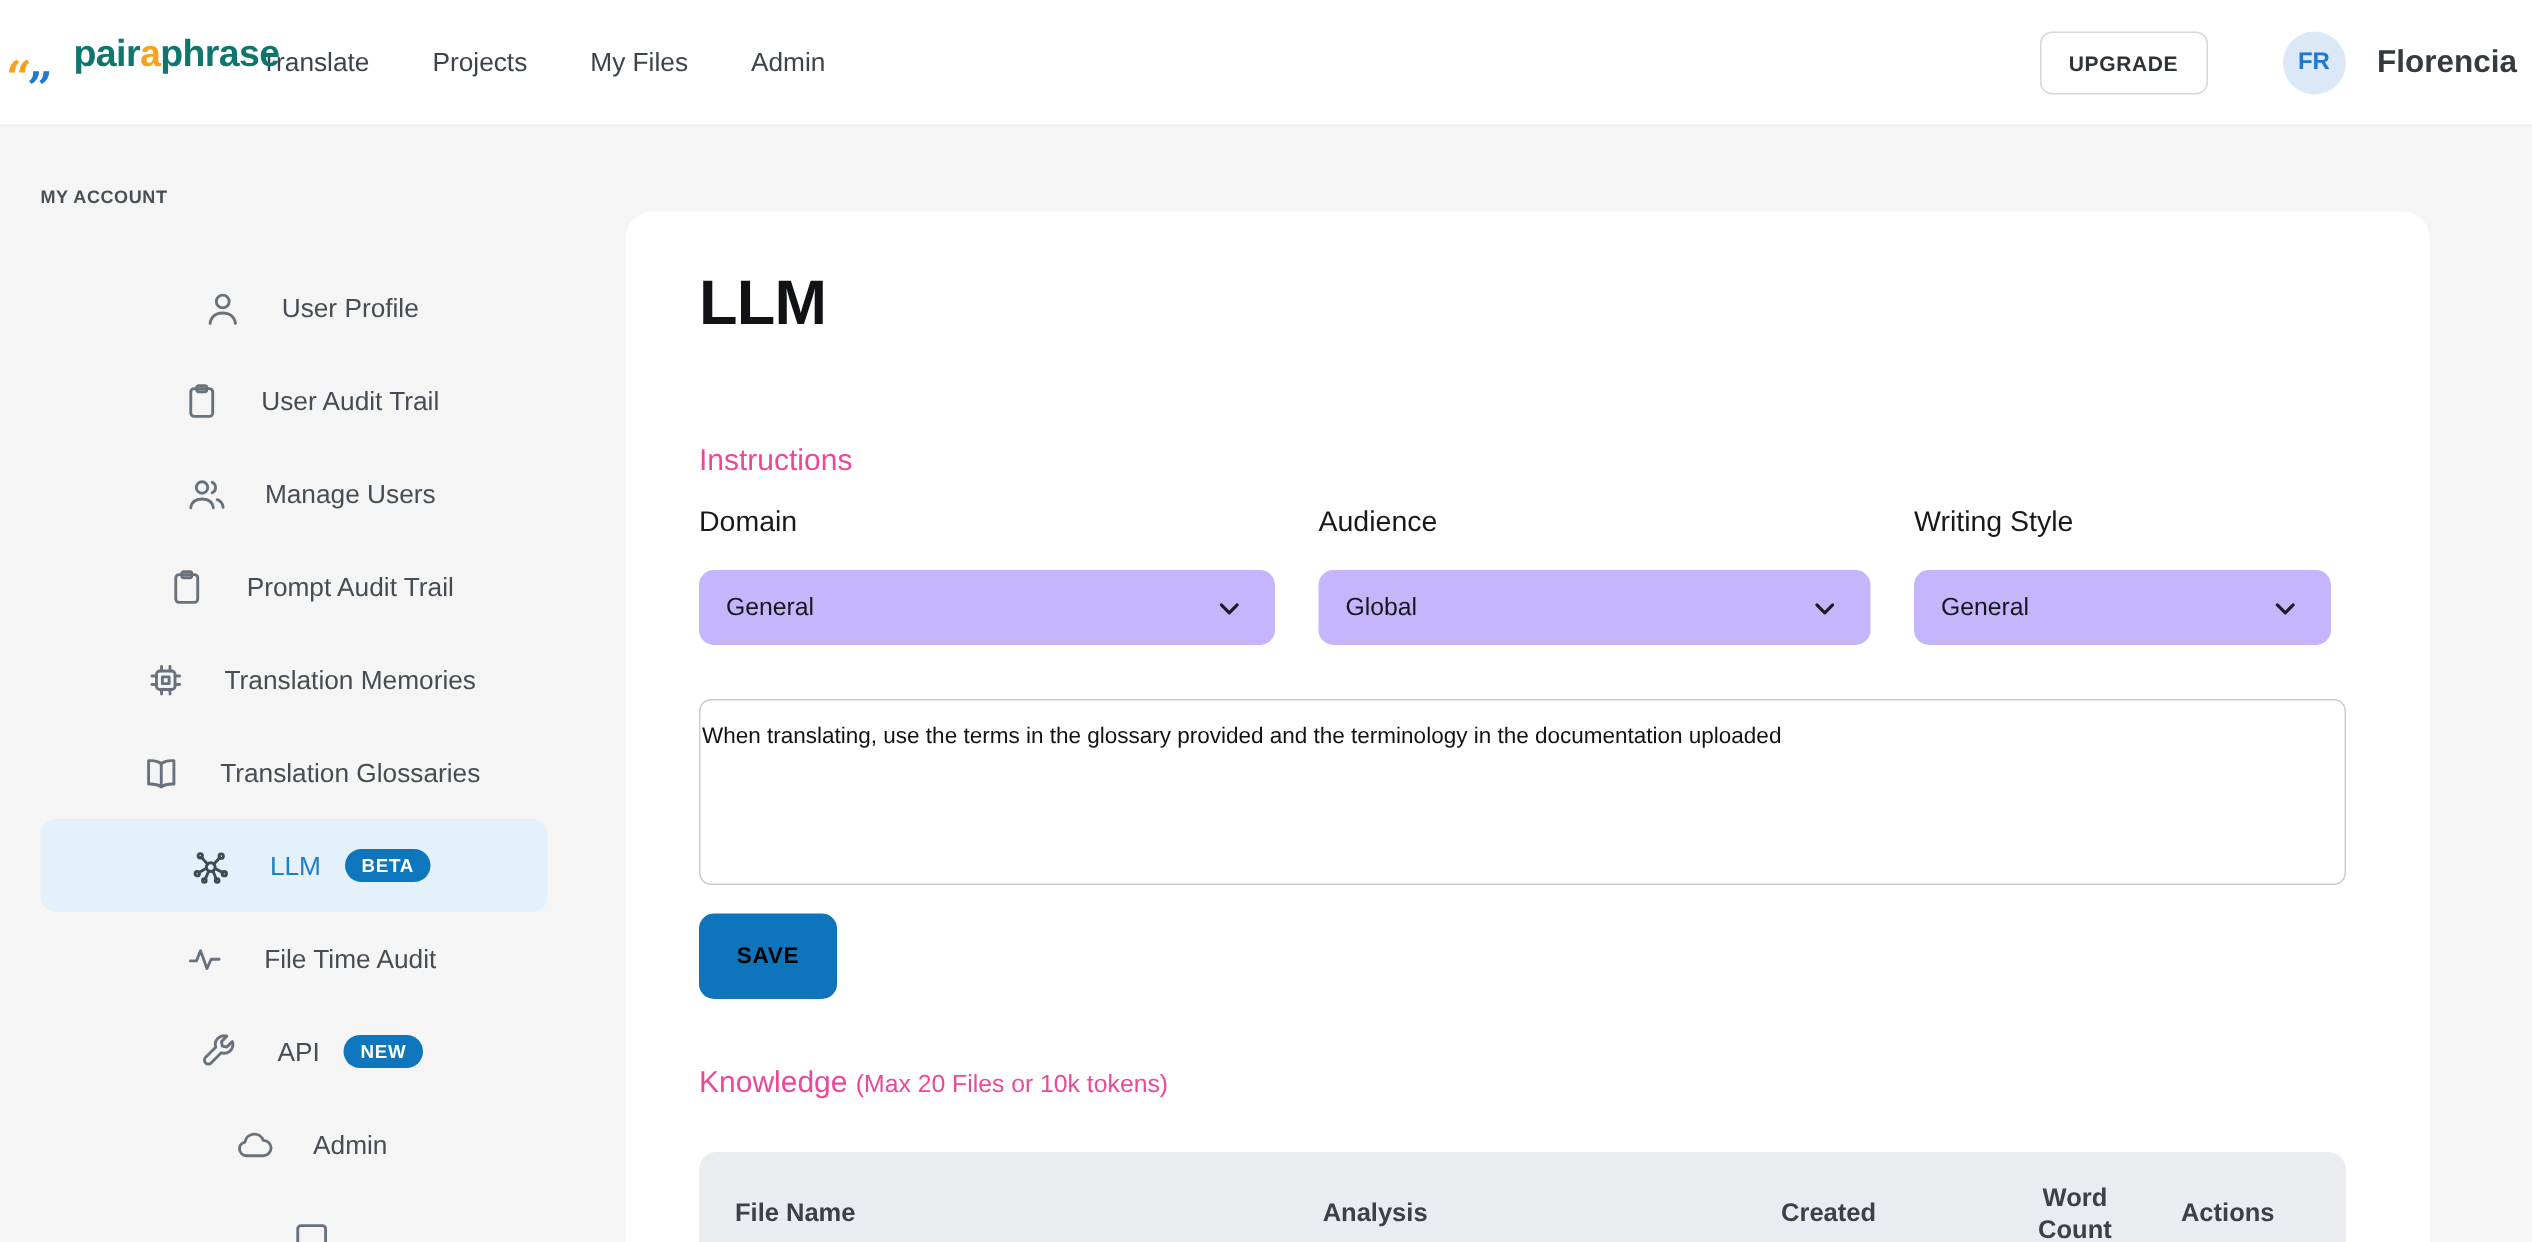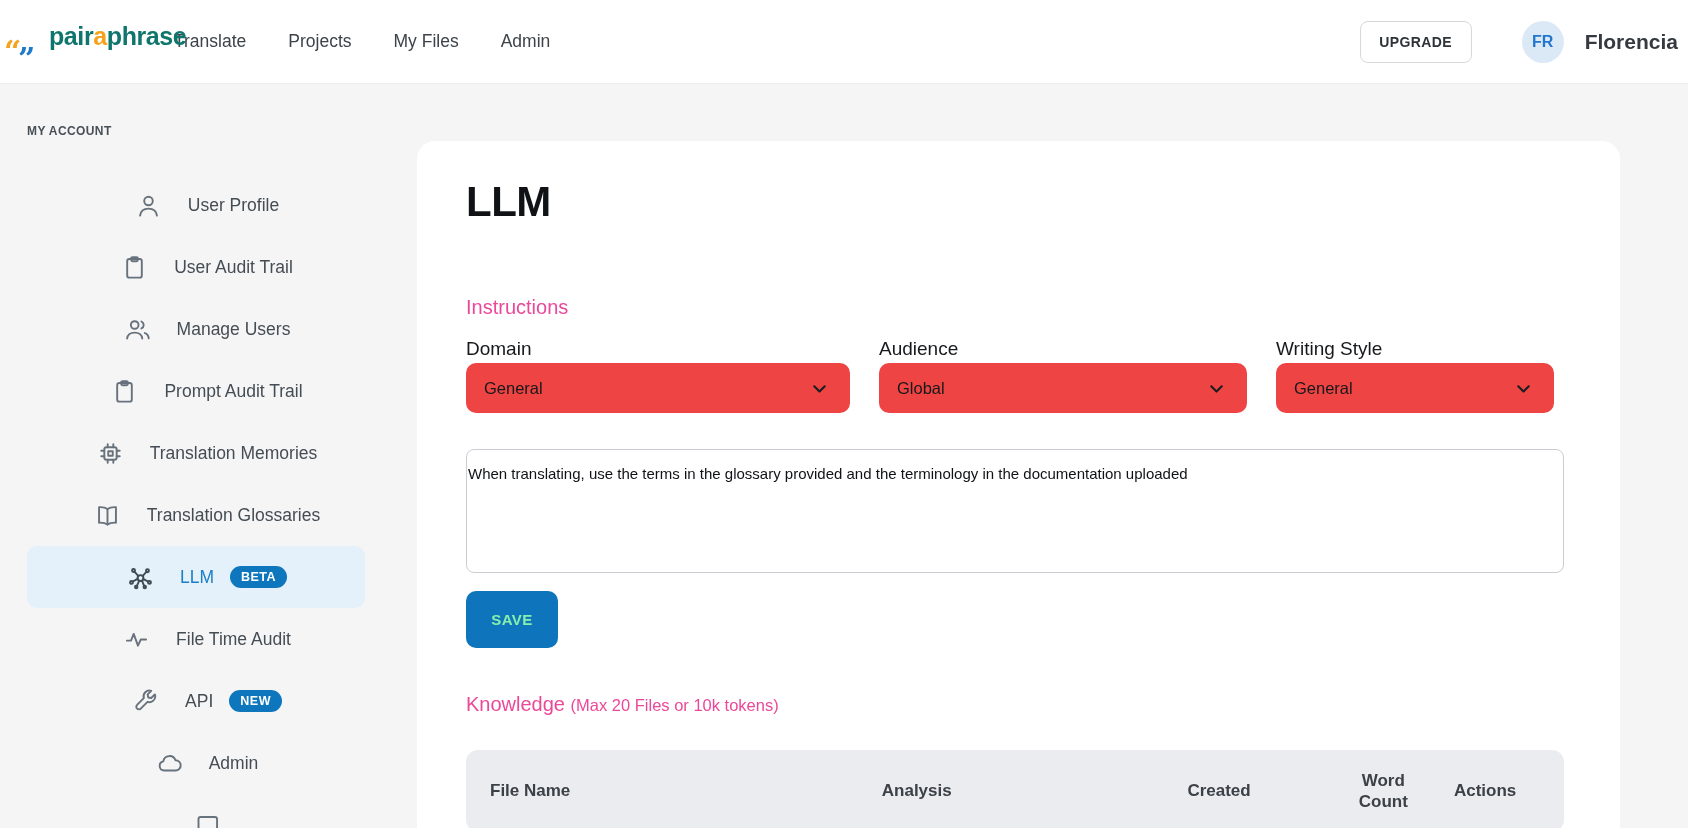--- a/index.html
+++ b/index.html
@@ -55,34 +55,34 @@
 
   
   .card {
     position:absolute; left:417px; top:141px; width:1203px; height:700px;
     background:#ffffff; border-radius:18px 18px 0 0; padding:0 56px 0 49px;
   }
   .page-title { margin-top:37px; font-size:42px; font-weight:600; color:#101215; letter-spacing:-0.5px; }
   .section-heading { color:#ec4899; font-size:20px; font-weight:500; }
   .instructions-heading { margin-top:70px; }
   .fields-row { margin-top:19px; display:grid; grid-template-columns:384px 368px 278px; column-gap:29px; }
-  .field-label { font-size:19px; font-weight:500; color:#17191c; margin-bottom:1px; height:24px; }
+  .field-label { font-size:19px; font-weight:500; color:#17191c; margin-bottom:18px; height:24px; }
   .select-box {
-    height:50px; background:#ef4444; border-radius:10px; display:flex; align-items:center;
+    height:50px; background:#c4b5fd; border-radius:10px; display:flex; align-items:center;
     padding:0 20px 0 18px; cursor:pointer;
   }
   .select-value { font-size:16.5px; color:#15181b; }
   .select-box svg { width:21px; height:21px; margin-left:auto; stroke:#1a1d20; stroke-width:2.4; fill:none; stroke-linecap:round; stroke-linejoin:round; }
   .prompt-area {
     margin-top:36px; width:100%; height:124px; border:1.5px solid #caced3; border-radius:8px;
     padding:13px 1px; font-family:inherit; font-size:15px; color:#101215; resize:none;
     outline:none; line-height:1.4; background:#fff;
   }
   .save-btn {
-    margin-top:14px; width:92px; height:57px; background:#0e74bb; color:#86efac;
+    margin-top:14px; width:92px; height:57px; background:#0e74bb; color:#000000;
     border:none; border-radius:10px; font-family:inherit; font-size:15px; font-weight:700;
     letter-spacing:0.5px; cursor:pointer; display:block;
   }
   .knowledge-heading { margin-top:45px; }
   .knowledge-note { font-size:16.5px; font-weight:400; }
   .table-header {
     margin-top:34px; height:82px; background:#eaecf0; border-radius:12px;
     display:grid; grid-template-columns:1fr 0.78fr 0.38fr 0.24fr 0.28fr;
     align-items:center; padding:0 24px;
   }

